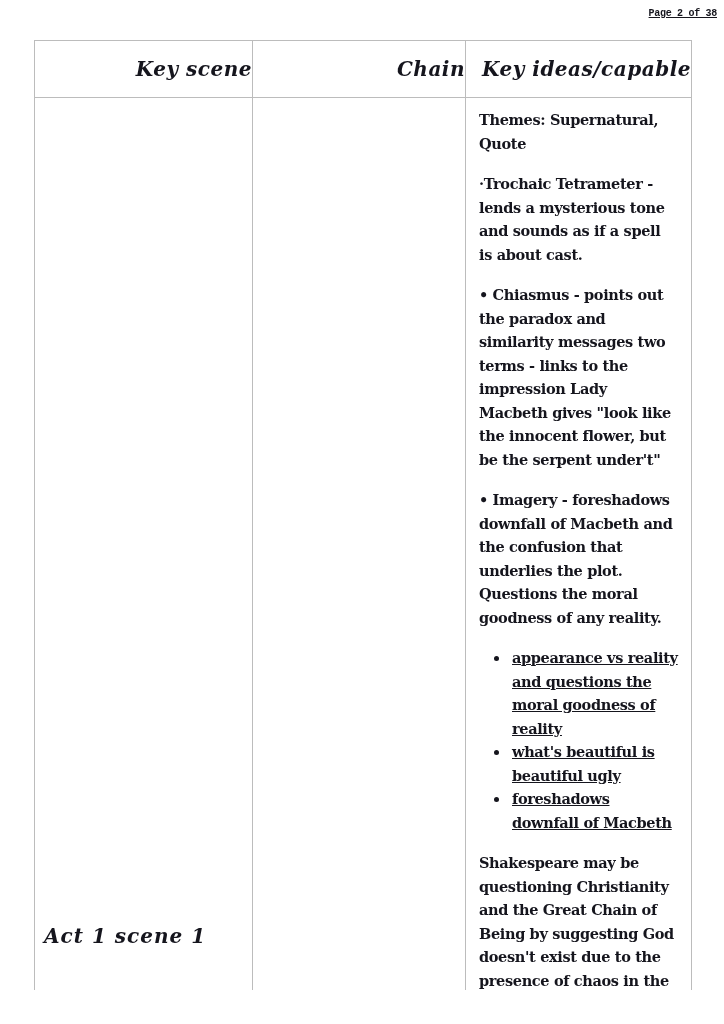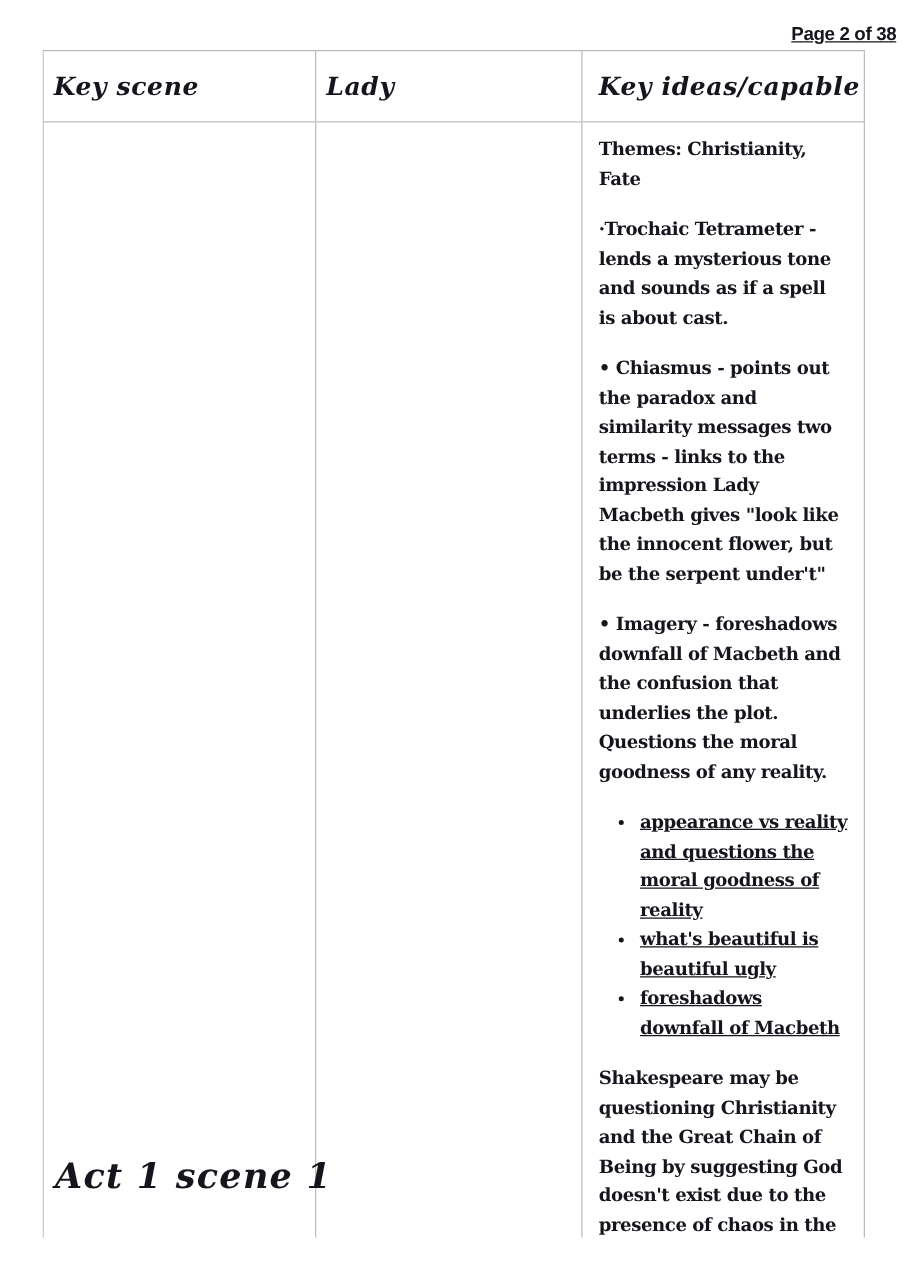--- a/index.html
+++ b/index.html
@@ -9,25 +9,25 @@
   }
   body {
     width: 724px;
     height: 1024px;
     position: relative;
     overflow: hidden;
     font-family: "DejaVu Serif", serif;
   }
   .page-number {
     position: absolute;
-    top: 19px;
+    top: 8px;
     right: 7px;
-    font-family: Liberation Sans, sans-serif;
+    font-family: Liberation Mono, monospace;
     font-weight: bold;
-    font-size: 15px;
+    font-size: 10px;
     letter-spacing: -0.3px;
     text-decoration: underline;
     color: #15151d;
   }
   .table-clip {
     position: absolute;
     left: 34px;
     top: 40px;
     width: 659px;
     height: 950px;
@@ -37,21 +37,21 @@
     border-collapse: collapse;
     table-layout: fixed;
     width: 657px;
   }
   col.c1 { width: 218px; }
   col.c2 { width: 213px; }
   col.c3 { width: 226px; }
   th {
     border: 1px solid #bcbcbc;
     height: 56px;
-    text-align: left;
+    text-align: right;
     vertical-align: middle;
     font-family: "DejaVu Serif", serif;
     font-style: italic;
     font-weight: bold;
     font-size: 20px;
     letter-spacing: 0.5px;
     color: #15151d;
     padding: 0 0 0 8px;
     background: #ffffff;
   }
@@ -63,21 +63,21 @@
     height: 1150px;
   }
   td.scene-cell { position: relative; }
   .scene-label {
     position: absolute;
     top: 826px;
     left: 9px;
     font-family: "DejaVu Serif", serif;
     font-style: italic;
     font-weight: bold;
-    font-size: 28px;
+    font-size: 20px;
     letter-spacing: 1px;
     color: #15151d;
     white-space: nowrap;
   }
   td.ideas-cell {
     padding: 10px 13px 0 13px;
     font-family: "DejaVu Serif", serif;
     font-weight: bold;
     font-size: 14.5px;
     line-height: 23.5px;
@@ -102,32 +102,32 @@
   <div class="table-clip">
     <table class="doc-table">
       <colgroup>
         <col class="c1">
           <col class="c2">
           <col class="c3">
       </colgroup>
       <thead>
         <tr>
           <th>Key scene</th>
-          <th>Lady</th>
+          <th>Chain</th>
           <th class="ideas-h">Key ideas/capable</th>
         </tr>
       </thead>
       <tbody>
         <tr>
           <td class="scene-cell">
             <div class="scene-label">Act 1 scene 1</div>
           </td>
           <td class="quote-cell"></td>
           <td class="ideas-cell">
-            <p>Themes: Christianity, Fate</p>
+            <p>Themes: Supernatural, Quote</p>
             <p>·Trochaic Tetrameter - lends a mysterious tone and sounds as if a spell is about cast.</p>
             <p>• Chiasmus - points out the paradox and similarity messages two terms - links to the impression Lady Macbeth gives "look like the innocent flower, but be the serpent under't"</p>
             <p>• Imagery - foreshadows downfall of Macbeth and the confusion that underlies the plot. Questions the moral goodness of any reality.</p>
             <ul>
               <li>appearance vs reality and questions the moral goodness of reality</li>
               <li>what's beautiful is beautiful ugly</li>
               <li>foreshadows downfall of Macbeth</li>
             </ul>
             <p>Shakespeare may be questioning Christianity and the Great Chain of Being by suggesting God doesn't exist due to the presence of chaos in the world. As a self-made, successful playwright, he may feel that people are capable of advancing their social and economic status - Shakespeare may be trying to flatter King James' beliefs about the potency of Witches in Jacobean England and their</p>
           </td>

